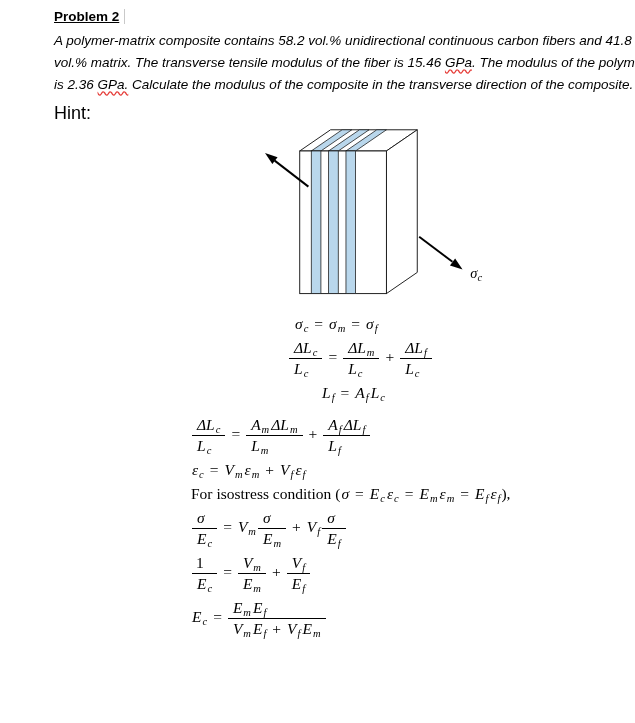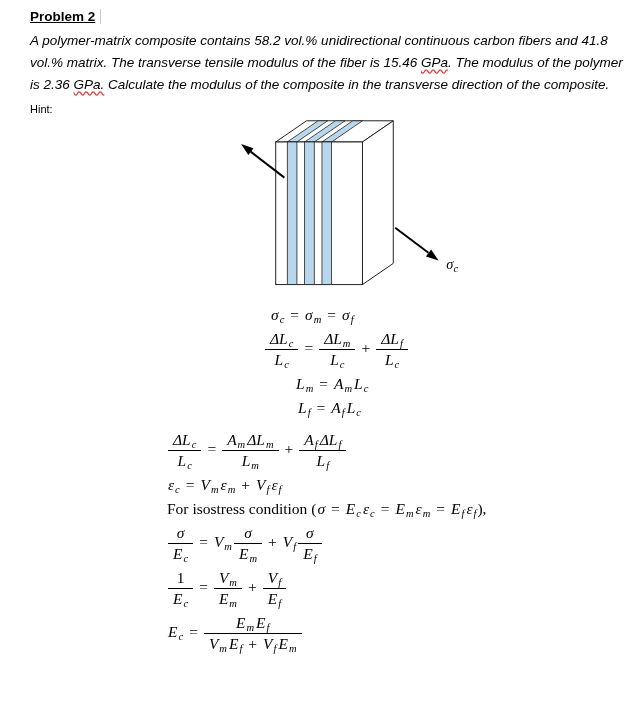--- a/index.html
+++ b/index.html
@@ -1,31 +1,31 @@
 <!DOCTYPE html>
 <html><head>
 <meta charset="utf-8">
 <style>
   html,body{margin:0;padding:0;background:#ffffff;}
   body{width:635px;height:723px;overflow:hidden;color:#000;
        font-family:"Liberation Sans",sans-serif;}
-  .content{padding:7px 16px 0 30px;}
+  .content{padding:7px 16px 0 30px;margin-left:24px;}
   .title{font-size:13.5px;font-weight:bold;text-decoration:underline;display:inline-block;}
   .caret{display:inline-block;width:1px;height:15px;background:#c9c9c9;margin-left:5px;vertical-align:middle;}
   .para{font-size:13.5px;line-height:1.62;width:601px;margin-top:5px;font-style:italic;}
   .wavy{text-decoration-line:underline;text-decoration-style:wavy;text-decoration-color:#e53935;text-underline-offset:2px;}
-  .hint{font-size:11px;margin-top:7px;}
+  .hint{font-size:18px;margin-top:7px;}
   .diagram{display:block;margin:0;}
   .equations{font-family:"Liberation Serif",serif;font-size:15.5px;}
   .eq-line{margin:6px 0;white-space:nowrap;}
   .mi{font-style:italic;margin:0 1px;}
   .mo{font-style:normal;padding:0 5px;}
   .mr{font-style:normal;}
   sub.msub{font-style:italic;font-size:10.5px;line-height:0;vertical-align:-3px;margin-left:1px;}
-  .frac{display:inline-block;text-align:center;vertical-align:middle;margin:0 1px;}
+  .frac{display:inline-block;vertical-align:middle;margin:0 1px;}
   .frac .num{display:block;padding:0 4px 1px 4px;border-bottom:1px solid #000;}
   .frac .den{display:block;padding:1px 4px 0 4px;}
 </style>
 </head>
 <body>
 
 <div class="content">
 
   <div>
     <span class="title">Problem 2</span><span class="caret"></span>
@@ -60,21 +60,20 @@
     <polygon points="412,151 398.9,146.8 404.3,139.6" fill="#000000"></polygon>
 
     <text x="420" y="160" font-family="Liberation Serif, serif" font-size="15" fill="#000000">
       <tspan font-style="italic">σ</tspan><tspan font-size="11" dy="3" font-style="italic">c</tspan>
     </text>
   </svg>
 
   <div class="equations">
       <div class="eq-line" style="margin-left: 240px;"><span class="mi">σ<sub class="msub">c</sub></span><span class="mo">=</span><span class="mi">σ<sub class="msub">m</sub></span><span class="mo">=</span><span class="mi">σ<sub class="msub">f</sub></span></div>
       <div class="eq-line" style="margin-left: 234px;"><span class="frac"><span class="num"><span class="mi">ΔL<sub class="msub">c</sub></span></span><span class="den"><span class="mi">L<sub class="msub">c</sub></span></span></span><span class="mo">=</span><span class="frac"><span class="num"><span class="mi">ΔL<sub class="msub">m</sub></span></span><span class="den"><span class="mi">L<sub class="msub">c</sub></span></span></span><span class="mo">+</span><span class="frac"><span class="num"><span class="mi">ΔL<sub class="msub">f</sub></span></span><span class="den"><span class="mi">L<sub class="msub">c</sub></span></span></span></div>
-      <div class="eq-line" style="margin-left: 265px;"><span class="mi">L<sub class="msub">m</sub></span><span class="mo">=</span><span class="mi">A<sub class="msub">m</sub></span><span class="mi">L<sub class="msub">c</sub></span></div>
       <div class="eq-line" style="margin-left: 267px;"><span class="mi">L<sub class="msub">f</sub></span><span class="mo">=</span><span class="mi">A<sub class="msub">f</sub></span><span class="mi">L<sub class="msub">c</sub></span></div>
       <div class="eq-line" style="margin-left: 137px; margin-top: 14px;"><span class="frac"><span class="num"><span class="mi">ΔL<sub class="msub">c</sub></span></span><span class="den"><span class="mi">L<sub class="msub">c</sub></span></span></span><span class="mo">=</span><span class="frac"><span class="num"><span class="mi">A<sub class="msub">m</sub></span><span class="mi">ΔL<sub class="msub">m</sub></span></span><span class="den"><span class="mi">L<sub class="msub">m</sub></span></span></span><span class="mo">+</span><span class="frac"><span class="num"><span class="mi">A<sub class="msub">f</sub></span><span class="mi">ΔL<sub class="msub">f</sub></span></span><span class="den"><span class="mi">L<sub class="msub">f</sub></span></span></span></div>
       <div class="eq-line" style="margin-left: 137px;"><span class="mi">ε<sub class="msub">c</sub></span><span class="mo">=</span><span class="mi">V<sub class="msub">m</sub></span><span class="mi">ε<sub class="msub">m</sub></span><span class="mo">+</span><span class="mi">V<sub class="msub">f</sub></span><span class="mi">ε<sub class="msub">f</sub></span></div>
       <div class="eq-line" style="margin-left: 137px;"><span class="mr">For isostress condition  (</span><span class="mi">σ</span><span class="mo">=</span><span class="mi">E<sub class="msub">c</sub></span><span class="mi">ε<sub class="msub">c</sub></span><span class="mo">=</span><span class="mi">E<sub class="msub">m</sub></span><span class="mi">ε<sub class="msub">m</sub></span><span class="mo">=</span><span class="mi">E<sub class="msub">f</sub></span><span class="mi">ε<sub class="msub">f</sub></span><span class="mr">),</span></div>
       <div class="eq-line" style="margin-left: 137px;"><span class="frac"><span class="num"><span class="mi">σ</span></span><span class="den"><span class="mi">E<sub class="msub">c</sub></span></span></span><span class="mo">=</span><span class="mi">V<sub class="msub">m</sub></span><span class="frac"><span class="num"><span class="mi">σ</span></span><span class="den"><span class="mi">E<sub class="msub">m</sub></span></span></span><span class="mo">+</span><span class="mi">V<sub class="msub">f</sub></span><span class="frac"><span class="num"><span class="mi">σ</span></span><span class="den"><span class="mi">E<sub class="msub">f</sub></span></span></span></div>
       <div class="eq-line" style="margin-left: 137px;"><span class="frac"><span class="num"><span class="mr">1</span></span><span class="den"><span class="mi">E<sub class="msub">c</sub></span></span></span><span class="mo">=</span><span class="frac"><span class="num"><span class="mi">V<sub class="msub">m</sub></span></span><span class="den"><span class="mi">E<sub class="msub">m</sub></span></span></span><span class="mo">+</span><span class="frac"><span class="num"><span class="mi">V<sub class="msub">f</sub></span></span><span class="den"><span class="mi">E<sub class="msub">f</sub></span></span></span></div>
       <div class="eq-line" style="margin-left: 137px;"><span class="mi">E<sub class="msub">c</sub></span><span class="mo">=</span><span class="frac"><span class="num"><span class="mi">E<sub class="msub">m</sub></span><span class="mi">E<sub class="msub">f</sub></span></span><span class="den"><span class="mi">V<sub class="msub">m</sub></span><span class="mi">E<sub class="msub">f</sub></span><span class="mo">+</span><span class="mi">V<sub class="msub">f</sub></span><span class="mi">E<sub class="msub">m</sub></span></span></span></div>
     </div>
 
 </div>

